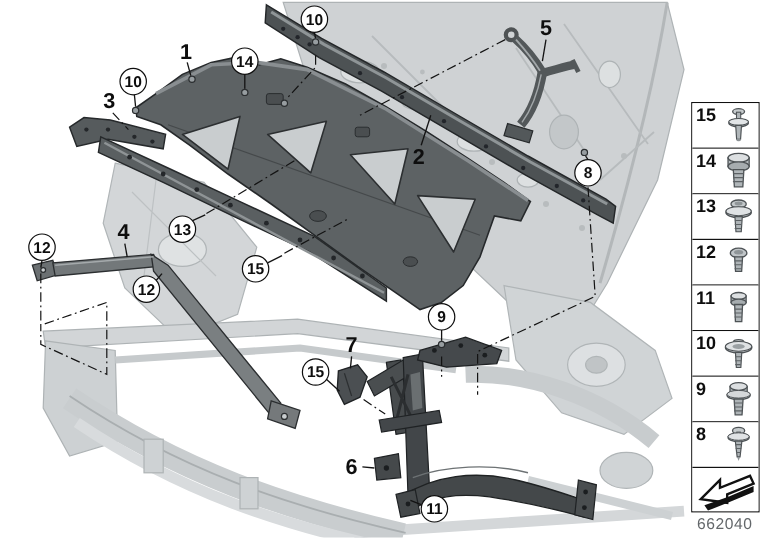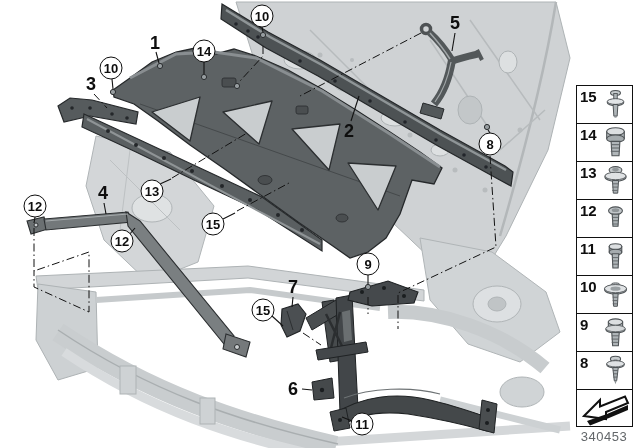--- a/index.html
+++ b/index.html
@@ -386,13 +386,13 @@
       </svg>
     </div>
     <div id="arrow-cell">
     <svg viewBox="0 0 54 36">
       <path d="M6,26 L22,10 L22,16.5 L47,6.5 L50,13 L28,22 L28,29 Z" fill="#ffffff" stroke="#111" stroke-width="2" stroke-linejoin="miter"></path>
       <path d="M9,31 L29,24 L50,15 L50,20 L31,28 L12,35.5 Z" fill="#111"></path>
     </svg>
   </div>
 </div>
 
-<div id="drawing-number">340453</div>
+<div id="drawing-number">662040</div>
 
 </body></html>

